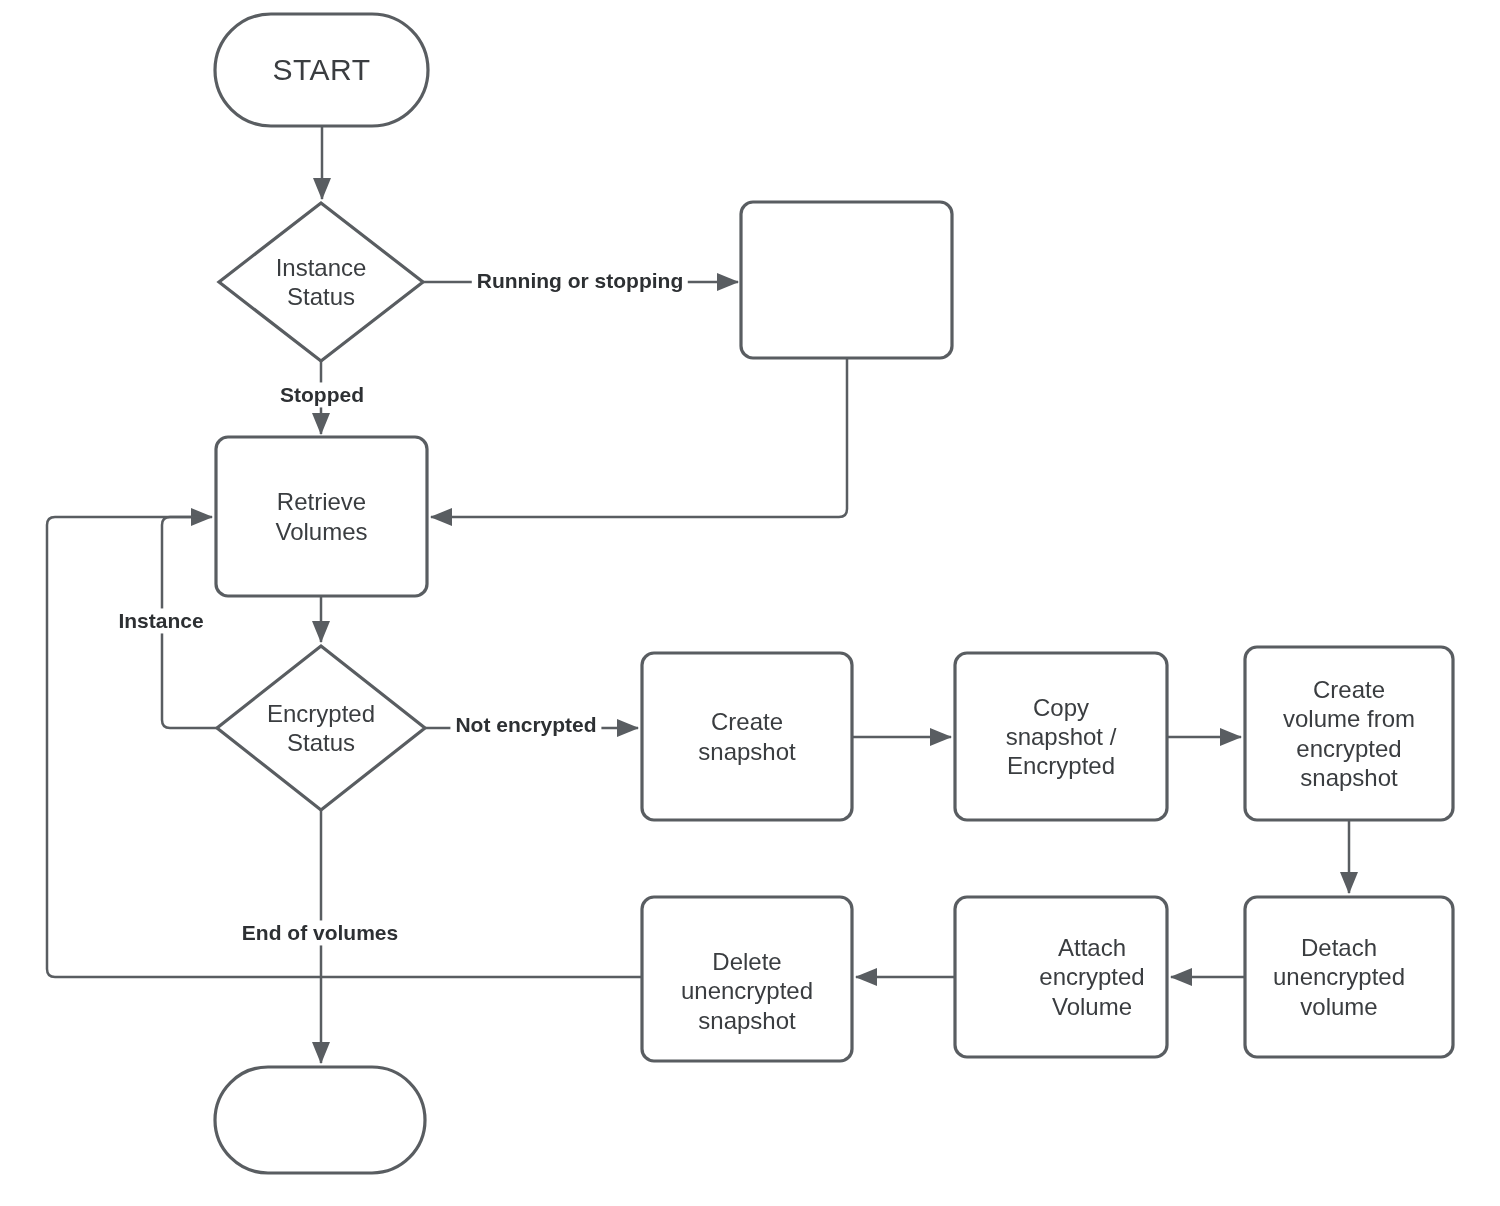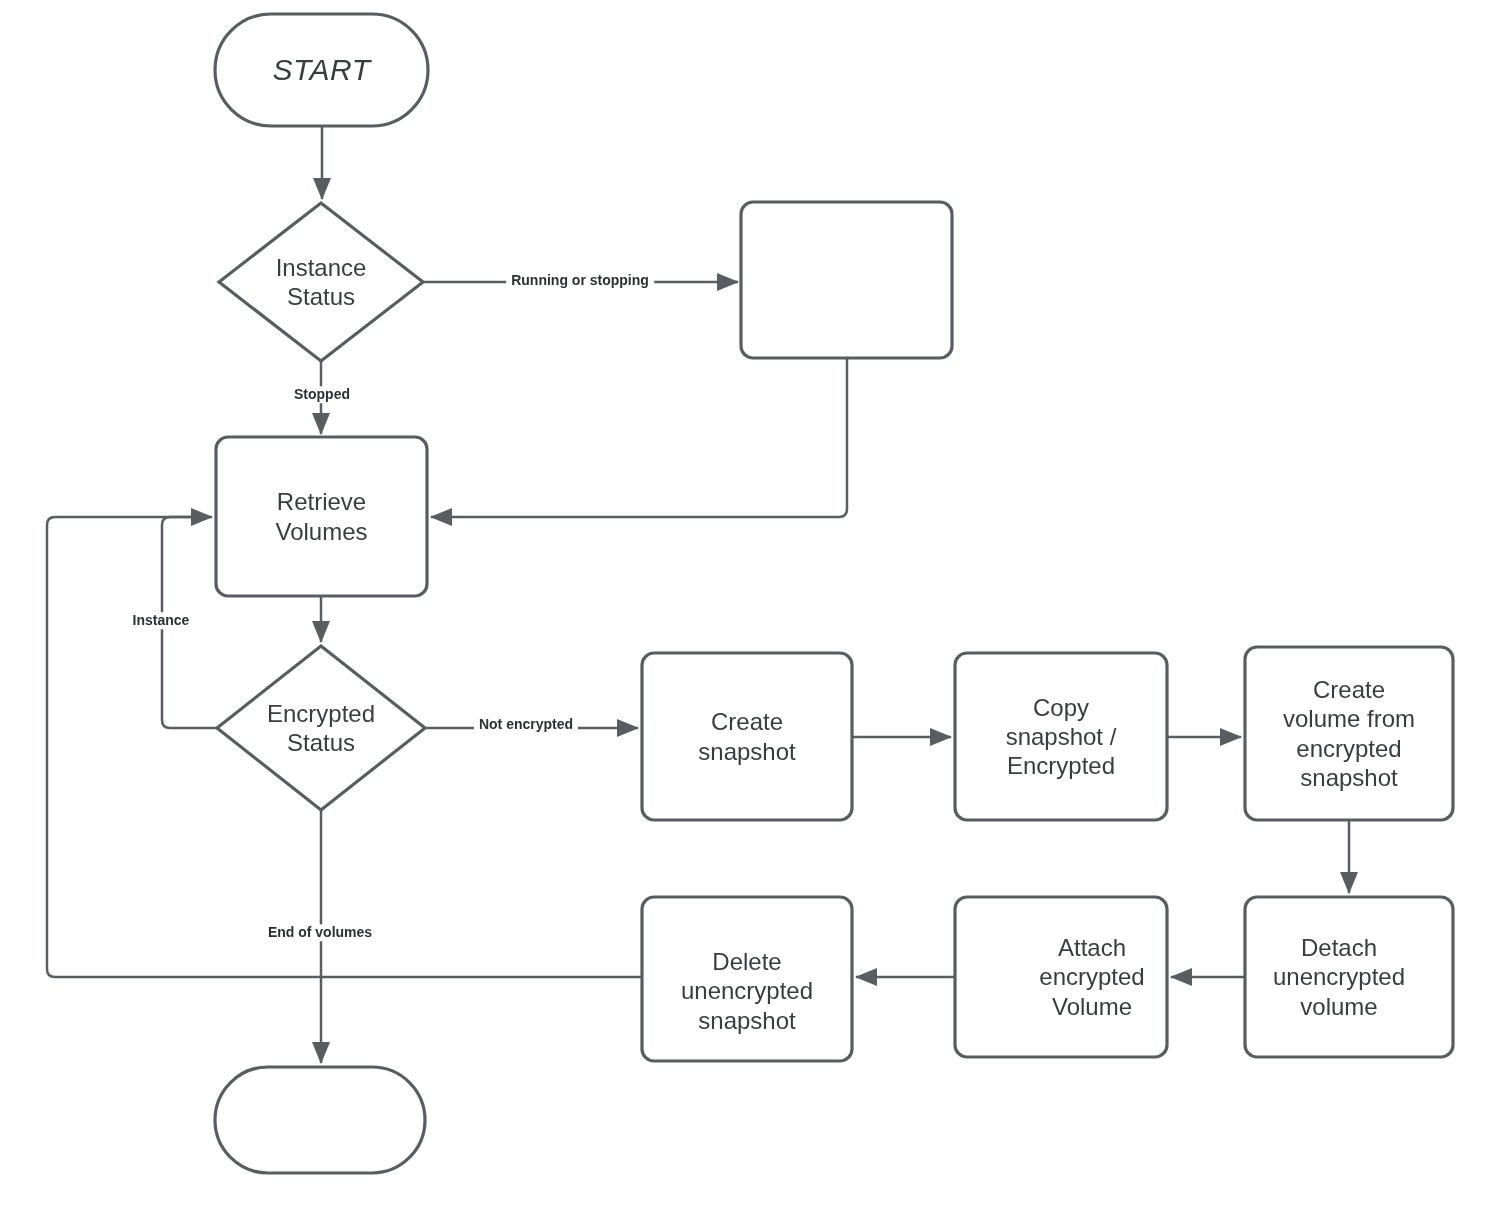--- a/index.html
+++ b/index.html
@@ -25,21 +25,21 @@
     line-height: 1.22;
     pointer-events: none;
   }
   .terminator-label { font-size: 30px; letter-spacing: 0.5px; }
 
   .edge-label {
     position: absolute;
     transform: translate(-50%, -50%);
     background: #ffffff;
     color: #2d3033;
-    font-size: 14px;
+    font-size: 21px;
     font-weight: bold;
     white-space: nowrap;
     padding: 1px 5px;
     line-height: 1.1;
   }
 </style>
 </head>
 <body>
 
 <div id="stage">
@@ -77,21 +77,21 @@
       <rect x="642" y="653" width="210" height="167" rx="12"></rect>
       <rect x="955" y="653" width="212" height="167" rx="12"></rect>
       <rect x="1245" y="647" width="208" height="173" rx="12"></rect>
       <rect x="1245" y="897" width="208" height="160" rx="12"></rect>
       <rect x="955" y="897" width="212" height="160" rx="12"></rect>
       <rect x="642" y="897" width="210" height="164" rx="12"></rect>
       <rect x="215" y="1067" width="210" height="106" rx="53"></rect>
     </g>
   </svg>
 
-  <div class="node-label terminator-label" style="left:215px; top:14px; width:213px; height:112px;font-style:italic;">START</div>
+  <div class="node-label terminator-label" style="left:215px; top:14px; width:213px; height:112px;">START</div>
 
   <div class="node-label" style="left:219px; top:203px; width:204px; height:158px;">Instance
 Status</div>
 
 
   <div class="node-label" style="left:216px; top:437px; width:211px; height:159px;">Retrieve
 Volumes</div>
 
   <div class="node-label" style="left:217px; top:646px; width:208px; height:164px;">Encrypted
 Status</div>

